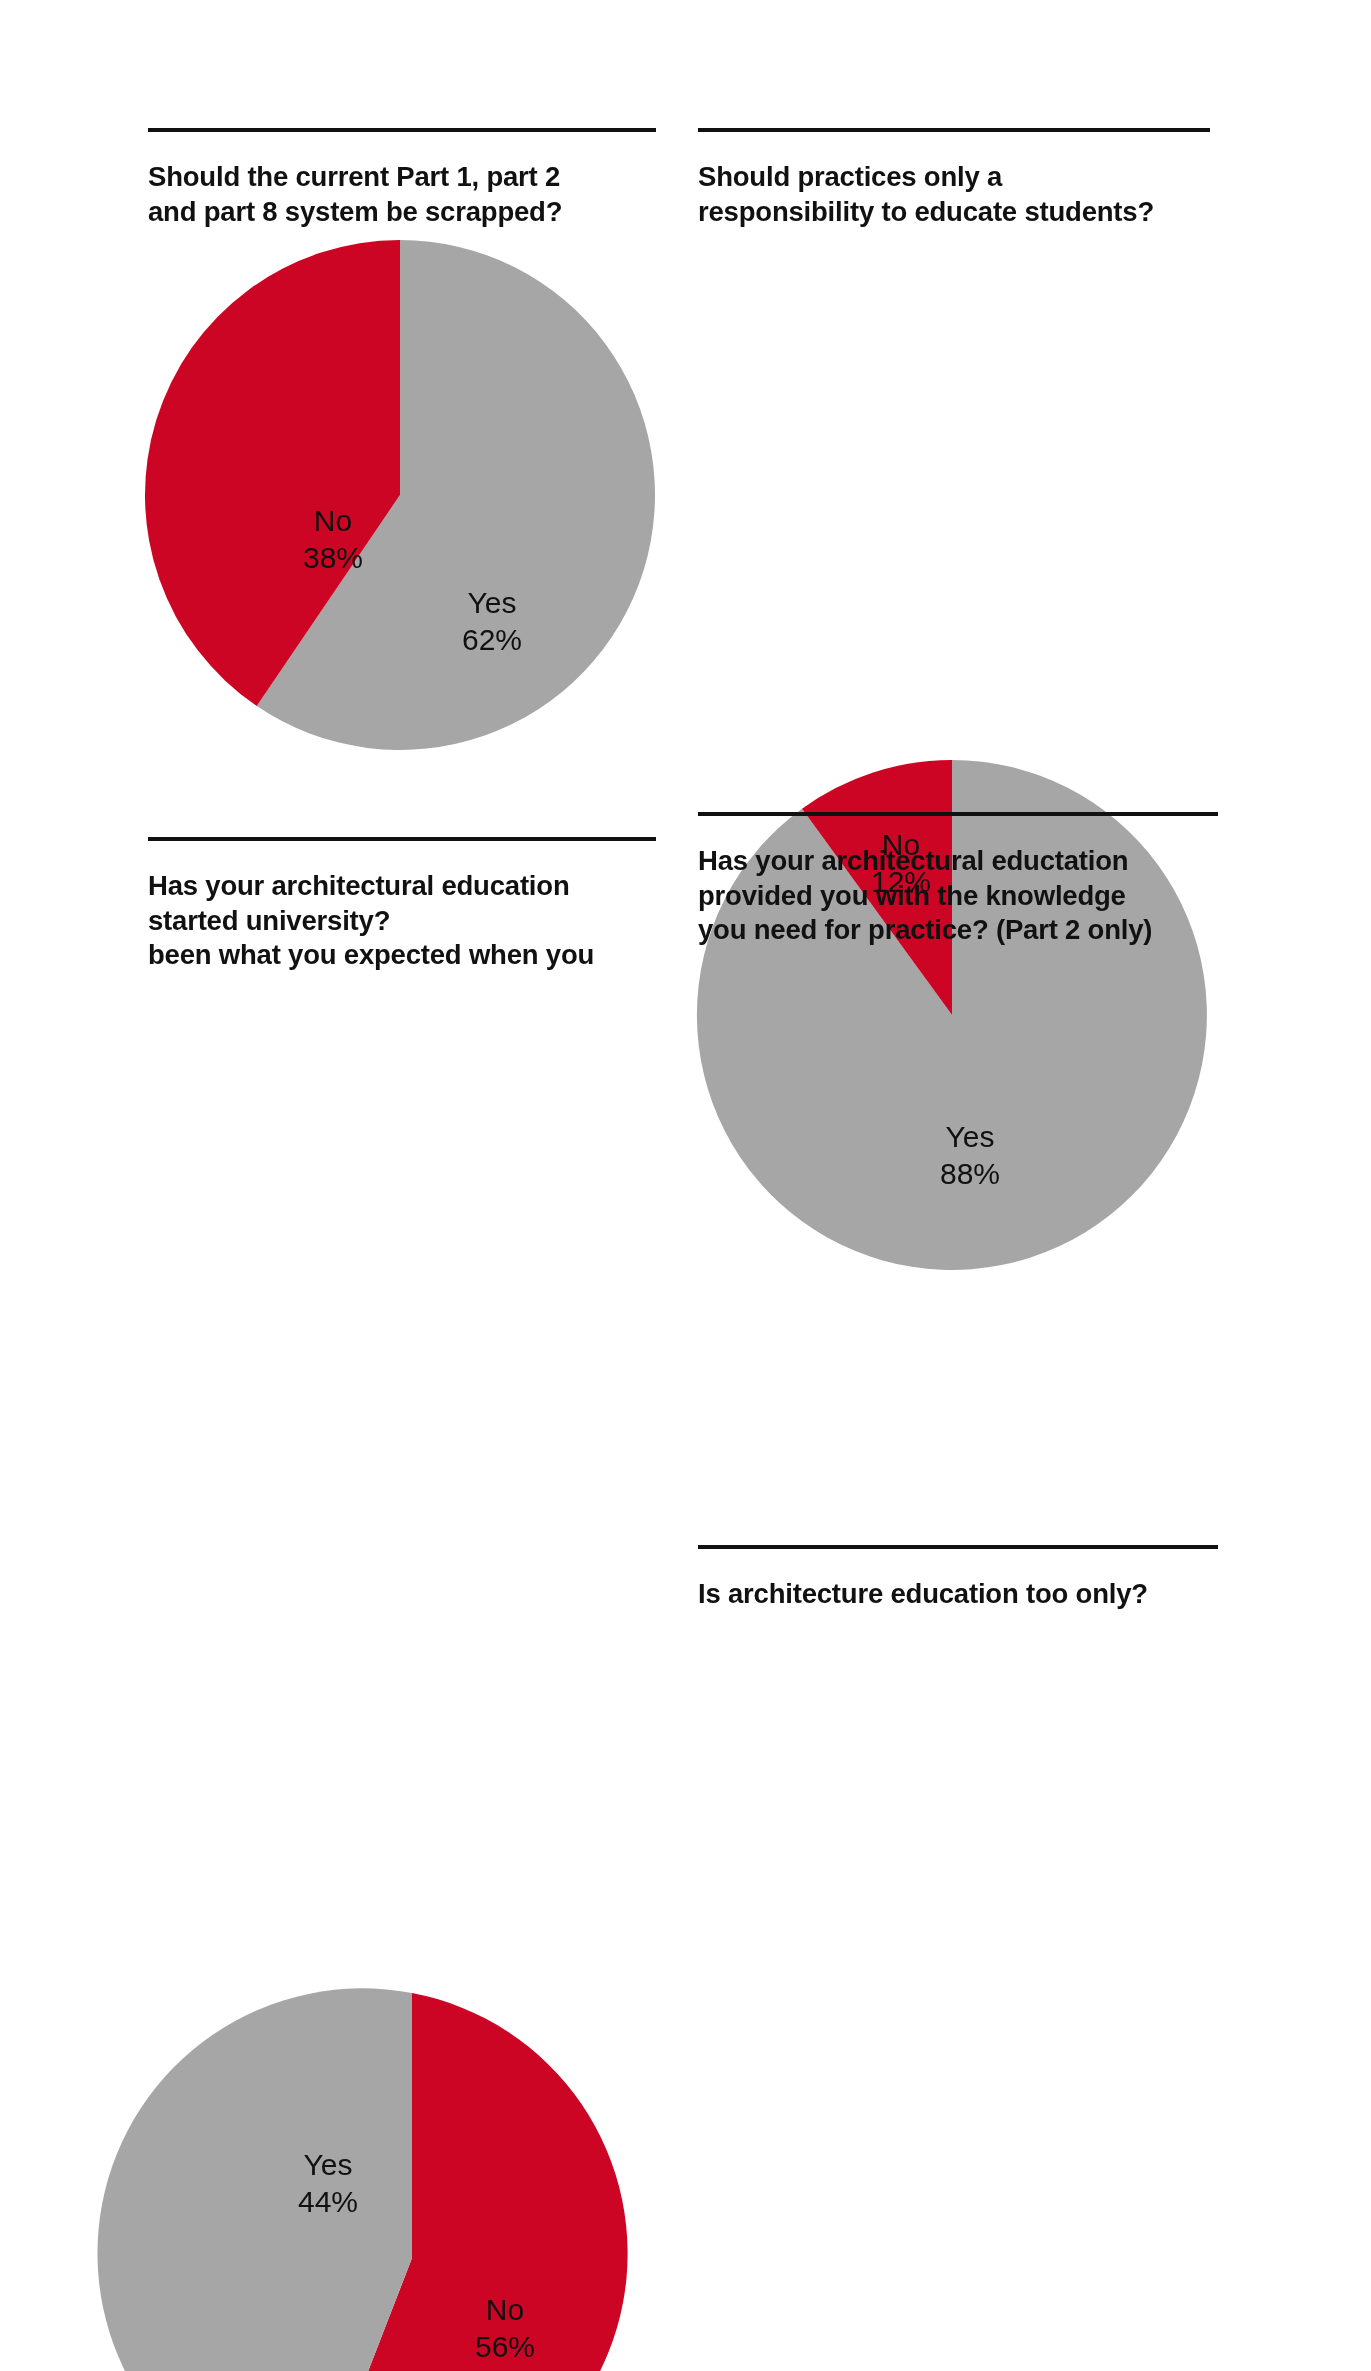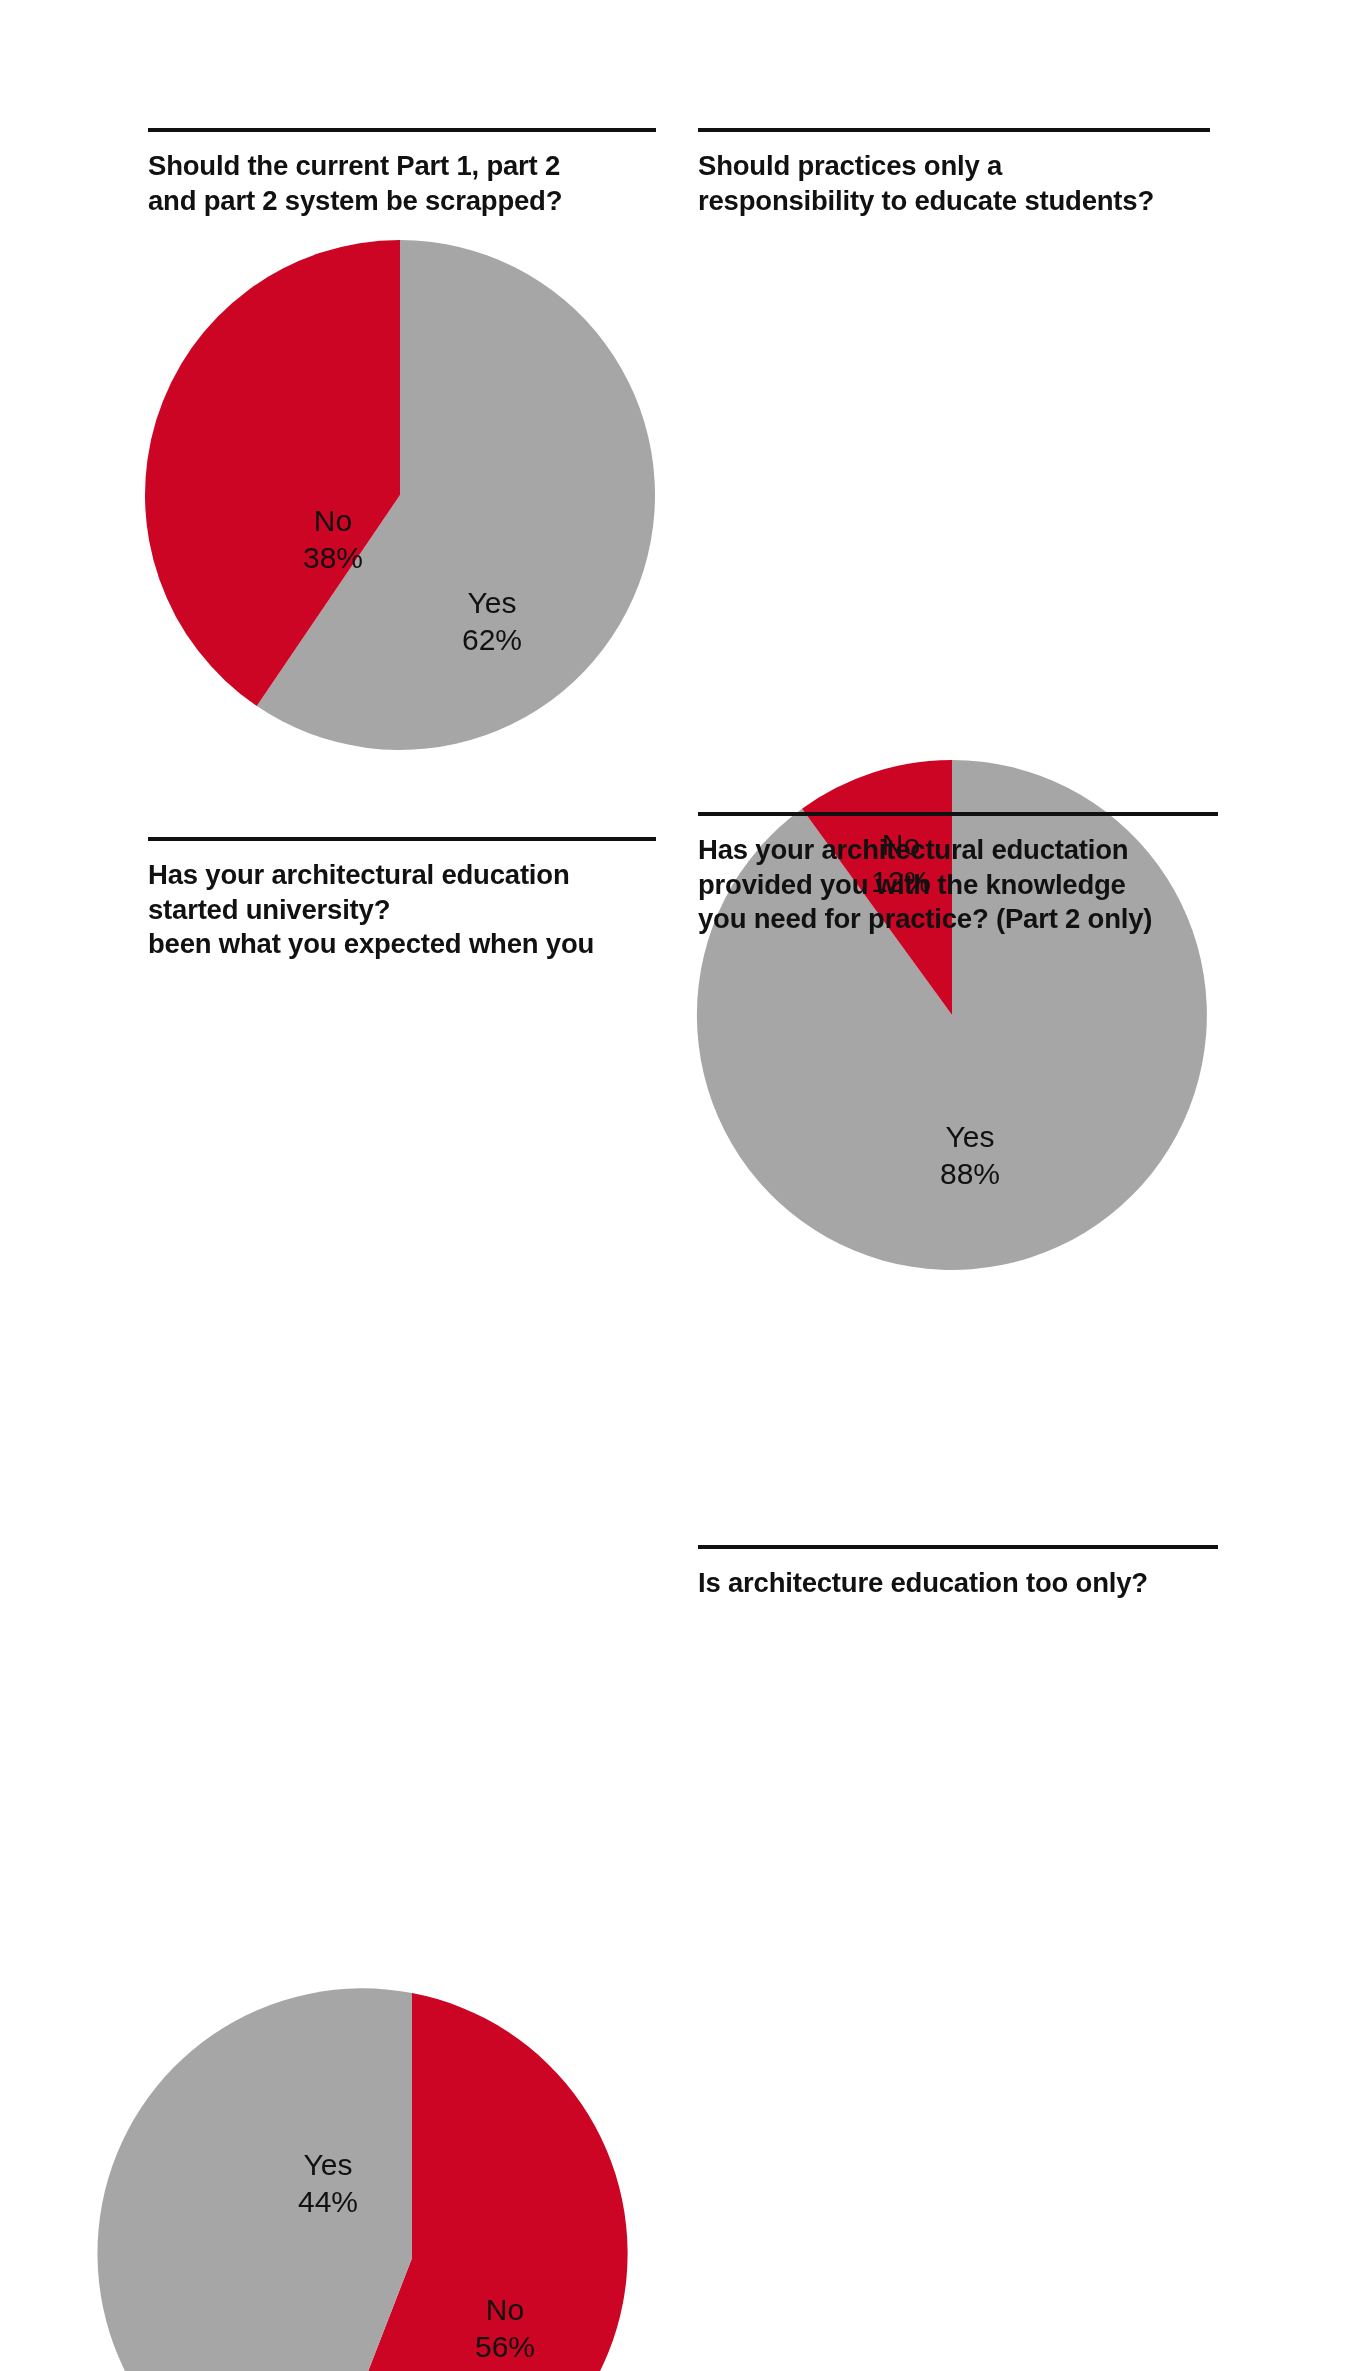--- a/index.html
+++ b/index.html
@@ -21,21 +21,21 @@
   .rule {
     height:4px;
     background:#111111;
     width:100%;
   }
   .title {
     font-weight:bold;
     font-size:27.5px;
     line-height:1.26;
     letter-spacing:-0.2px;
-    padding-top:17px;
+    padding-top:28px;
     color:#111111;
   }
   .pie-wrap { position:relative; }
   svg { display:block; overflow:visible; }
 
   .slice-label {
     font-family:"Liberation Sans", sans-serif;
     font-size:30px;
     text-anchor:middle;
   }
@@ -43,21 +43,21 @@
 </style>
 </head>
 <body>
 
 <div class="grid">
 
   <div class="panel" style="left:148px; top:128px; width:508px;">
     <div class="rule"></div>
     <div class="title">
       <div>Should the current Part 1, part 2</div>
-      <div>and part 2 system be scrapped?</div>
+      <div>and part 8 system be scrapped?</div>
     </div>
   </div>
   <div class="panel pie-wrap" style="left:145px; top:237px;">
     <svg width="520" height="520" viewBox="0 0 520 520">
 
       <path fill="#A6A6A6" d="M 255 258 L 255 3 A 255 255 0 1 1 111.8 469.0 Z"></path>
 
       <path fill="#CC0525" d="M 255 258 L 255 3 A 255 255 0 0 0 111.8 469.0 Z"></path>
       <text class="slice-label dark" x="188" y="294">No</text>
       <text class="slice-label dark" x="188" y="331">38%</text>

